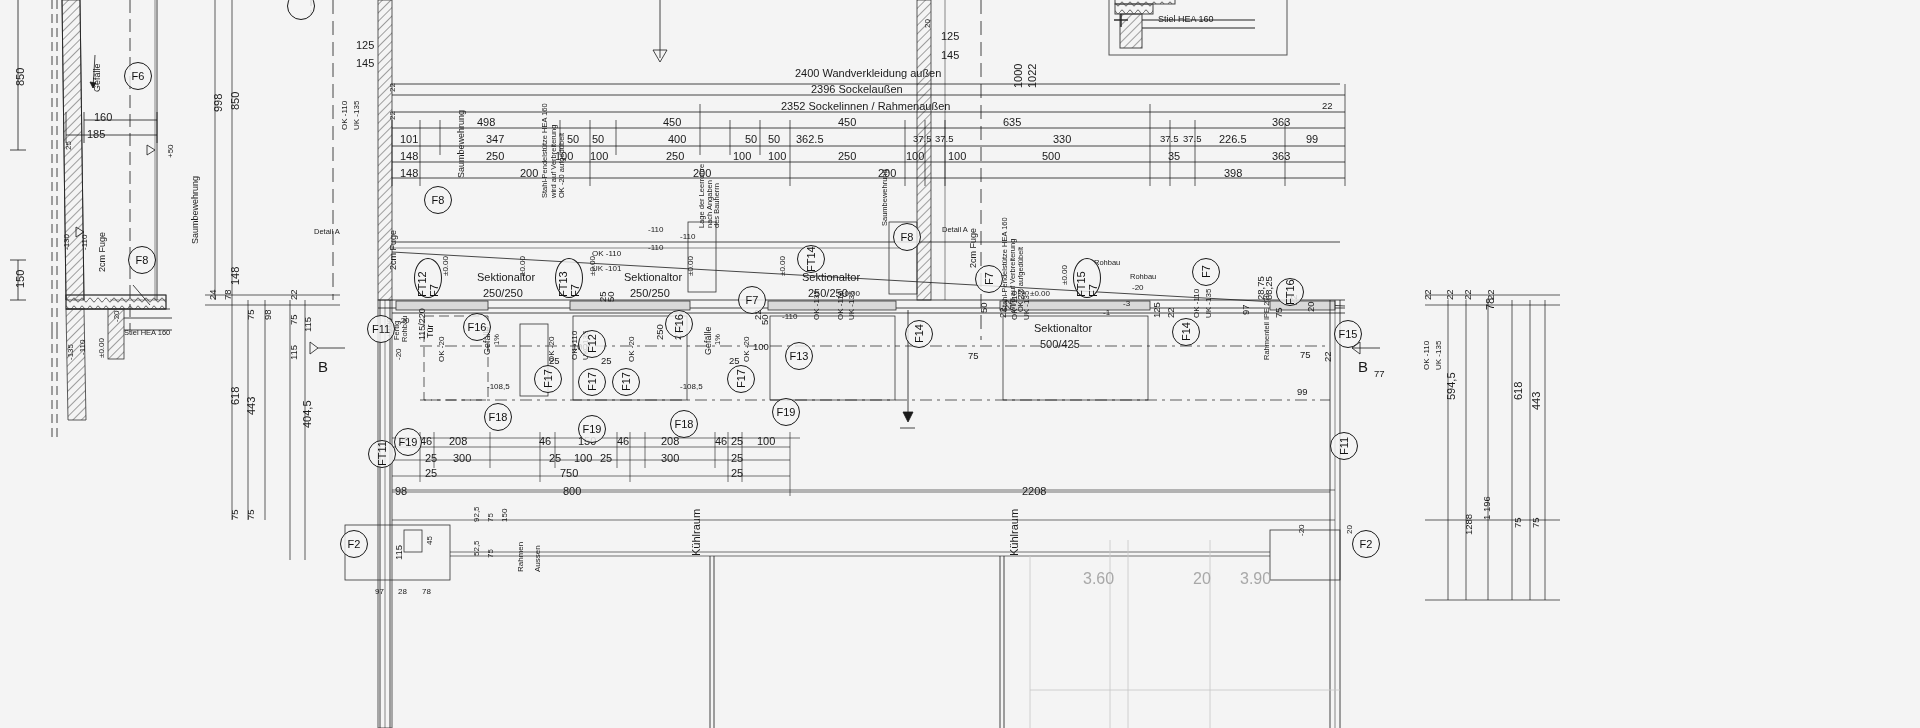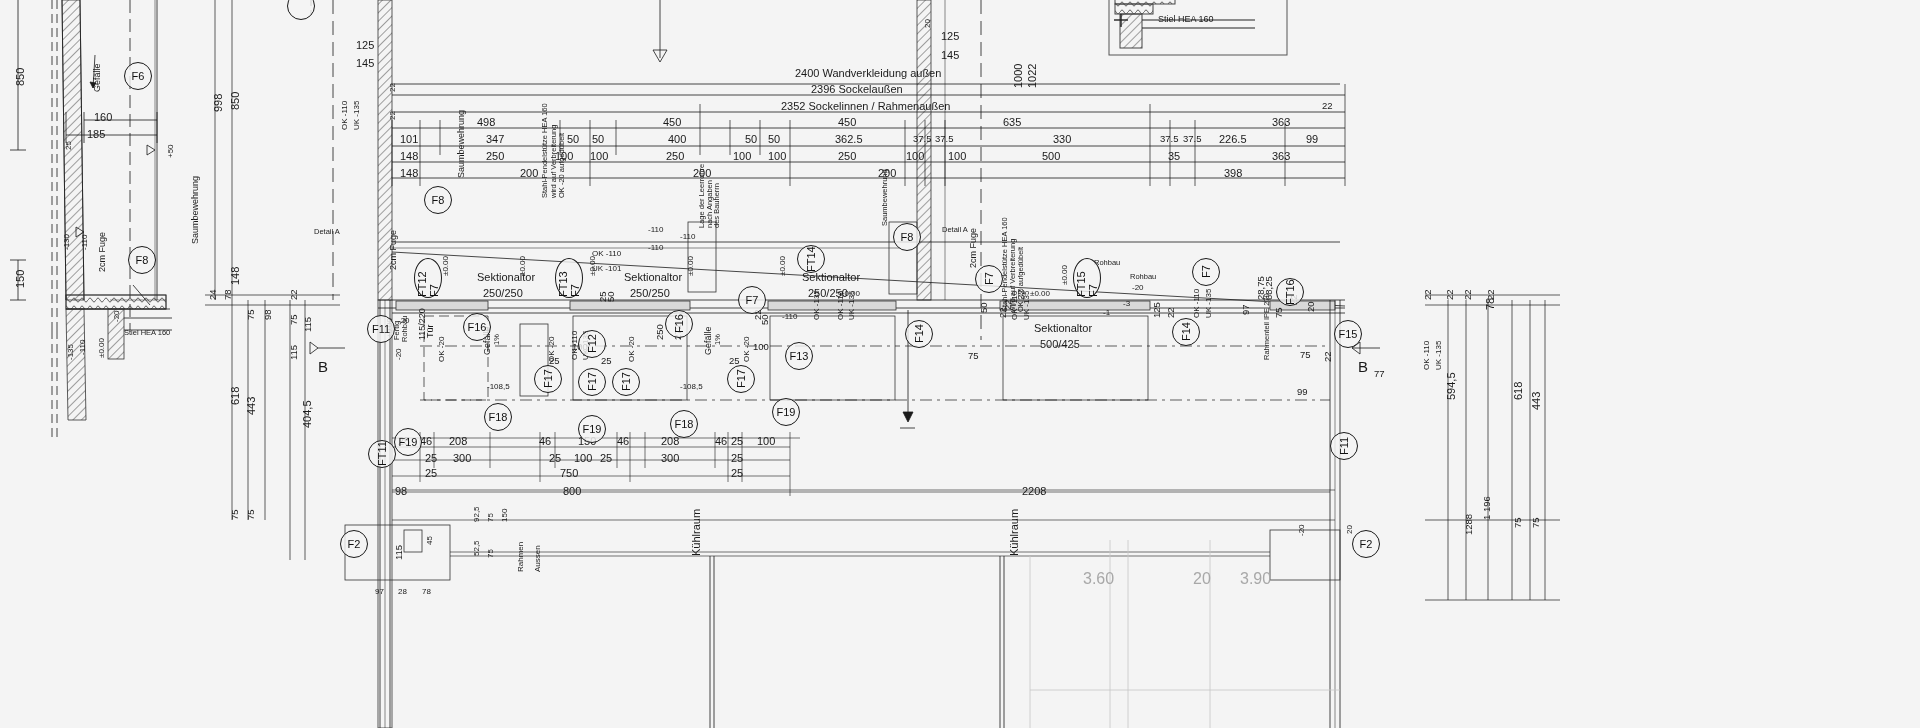--- a/index.html
+++ b/index.html
@@ -330,21 +330,21 @@
 <div class="lbl dim" style="left:1003px;top:116px">635</div>
 <div class="lbl dim" style="left:1272px;top:116px">363</div>
 
 <div class="lbl dim" style="left:400px;top:133px">101</div>
 <div class="lbl dim" style="left:486px;top:133px">347</div>
 <div class="lbl dim" style="left:567px;top:133px">50</div>
 <div class="lbl dim" style="left:592px;top:133px">50</div>
 <div class="lbl dim" style="left:668px;top:133px">400</div>
 <div class="lbl dim" style="left:745px;top:133px">50</div>
 <div class="lbl dim" style="left:768px;top:133px">50</div>
-<div class="lbl dim" style="left:835px;top:133px">362.5</div>
+<div class="lbl dim" style="left:796px;top:133px">362.5</div>
 <div class="lbl dim-s" style="left:913px;top:133px">37.5</div>
 <div class="lbl dim-s" style="left:935px;top:133px">37.5</div>
 <div class="lbl dim" style="left:1053px;top:133px">330</div>
 <div class="lbl dim-s" style="left:1160px;top:133px">37.5</div>
 <div class="lbl dim-s" style="left:1183px;top:133px">37.5</div>
 <div class="lbl dim" style="left:1219px;top:133px">226.5</div>
 <div class="lbl dim" style="left:1306px;top:133px">99</div>
 
 <div class="lbl dim" style="left:400px;top:150px">148</div>
 <div class="lbl dim" style="left:486px;top:150px">250</div>

